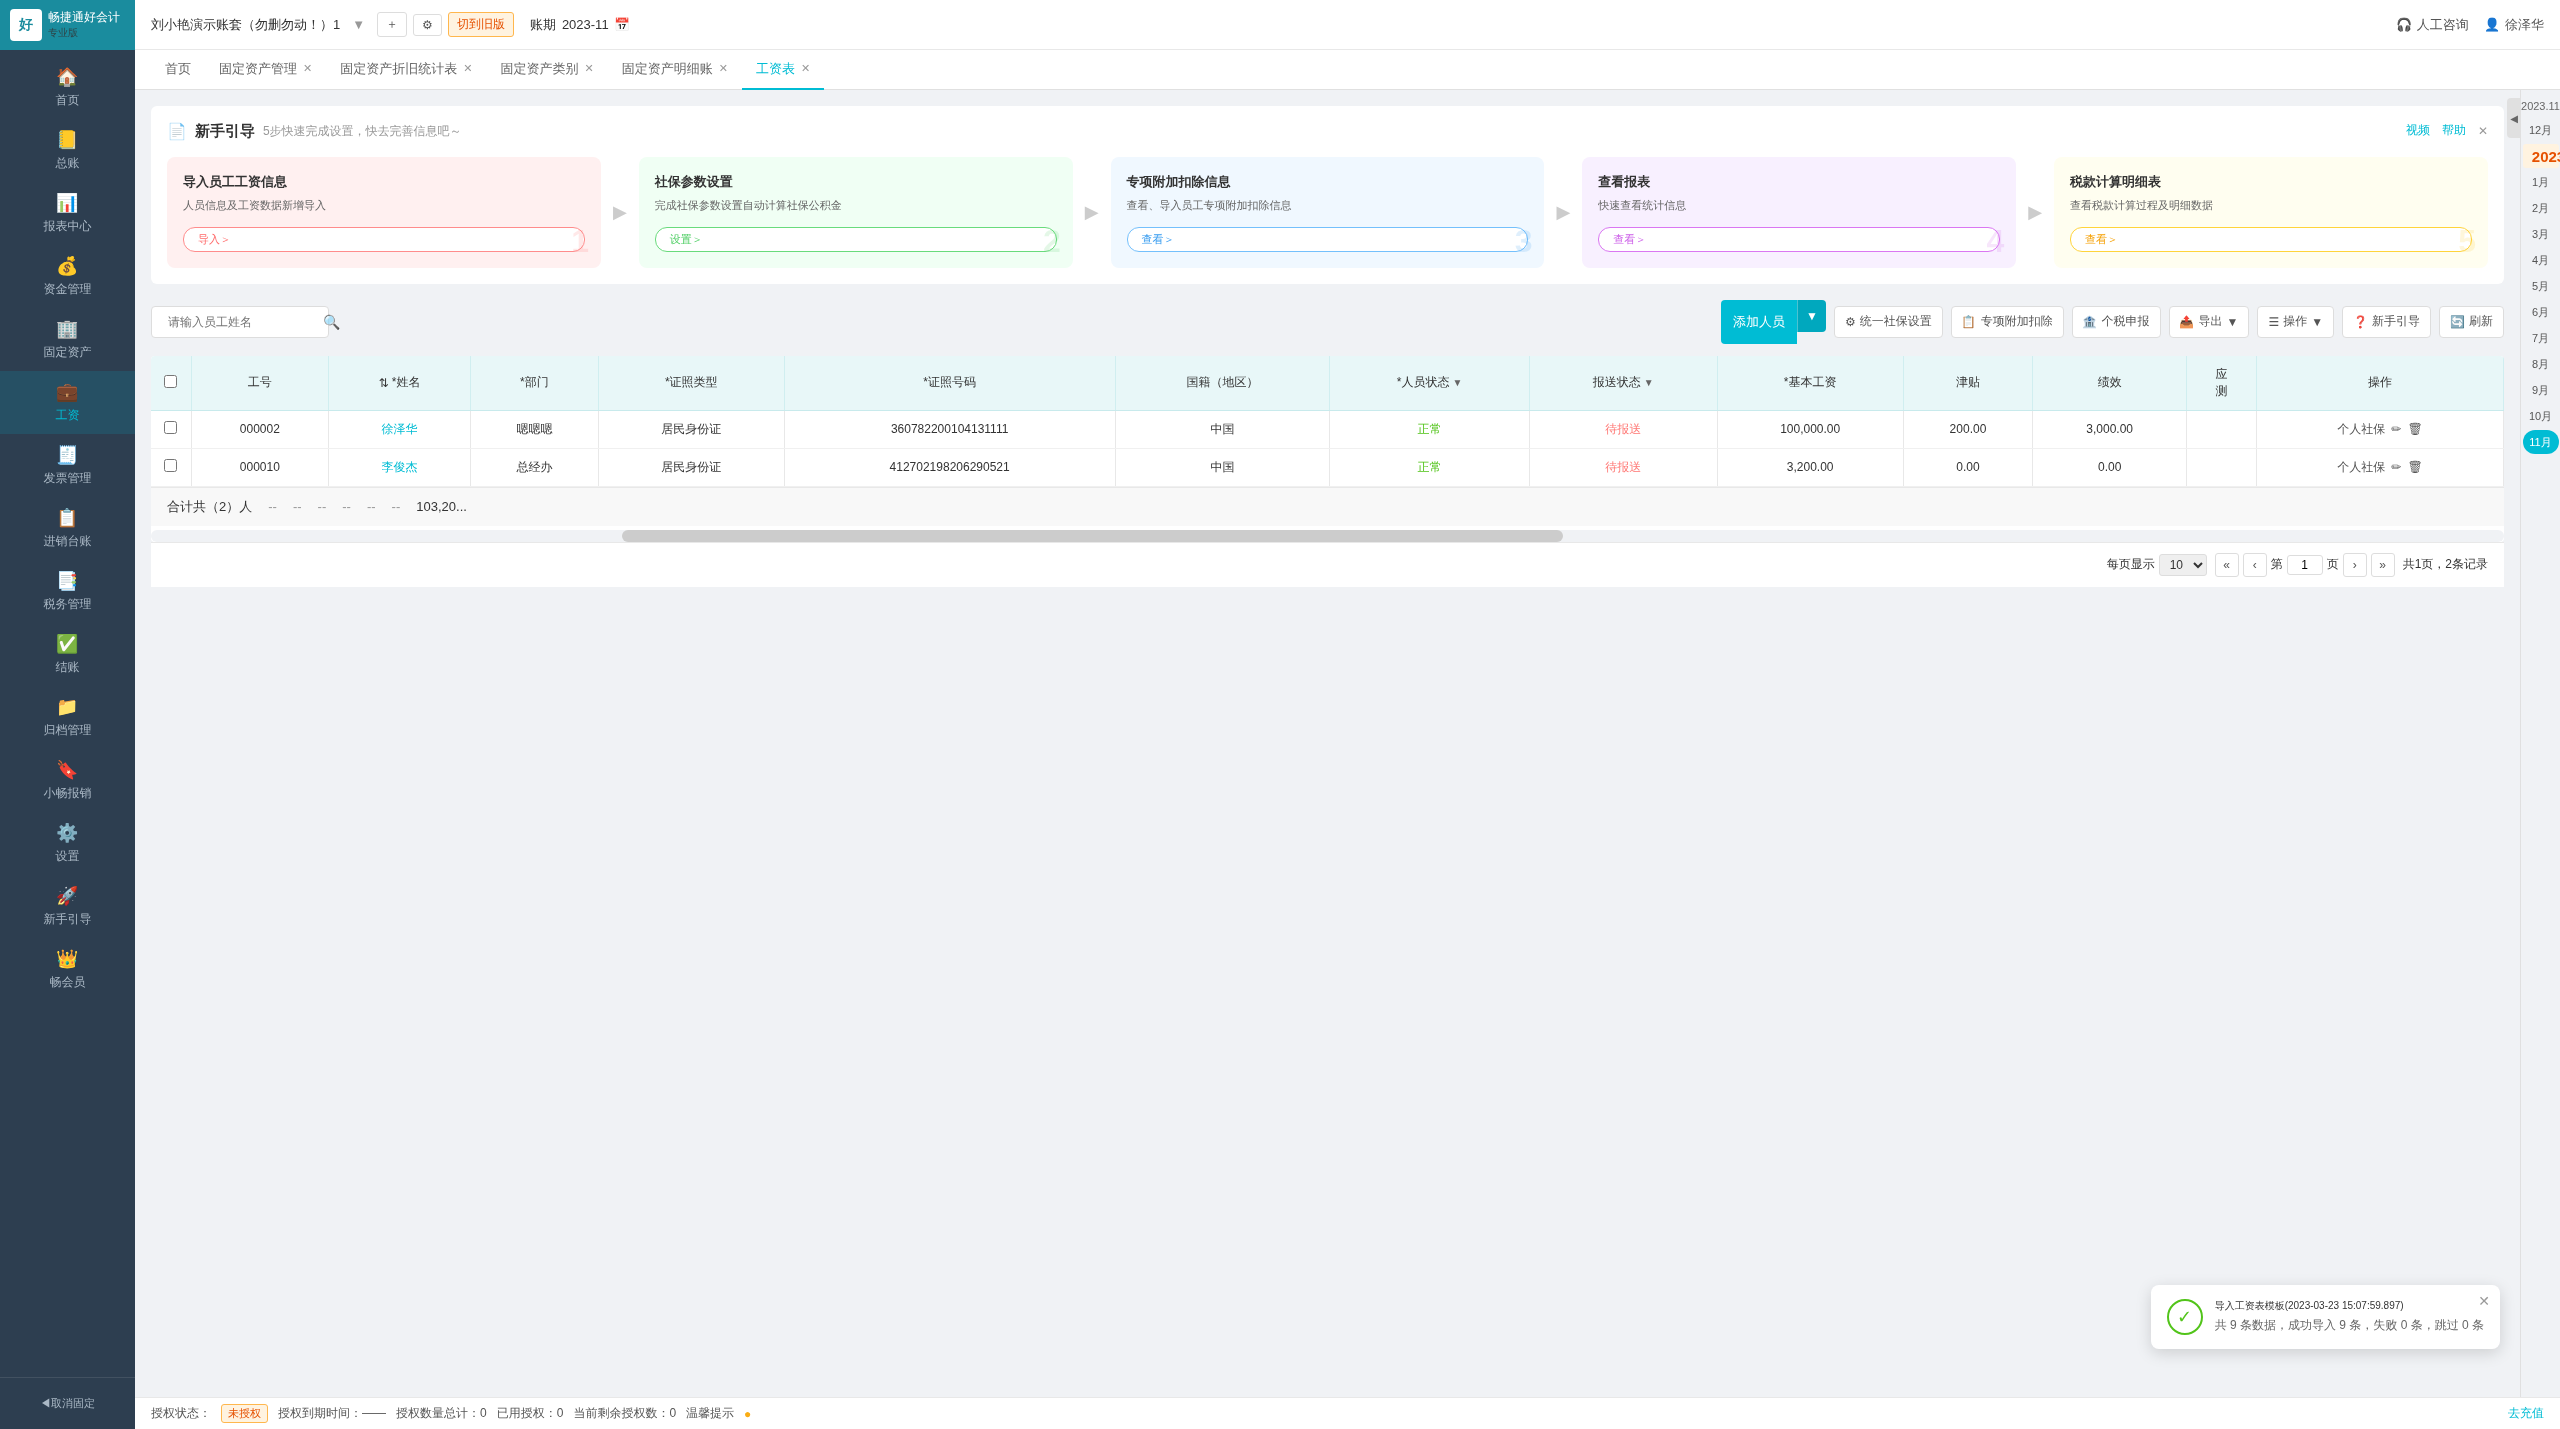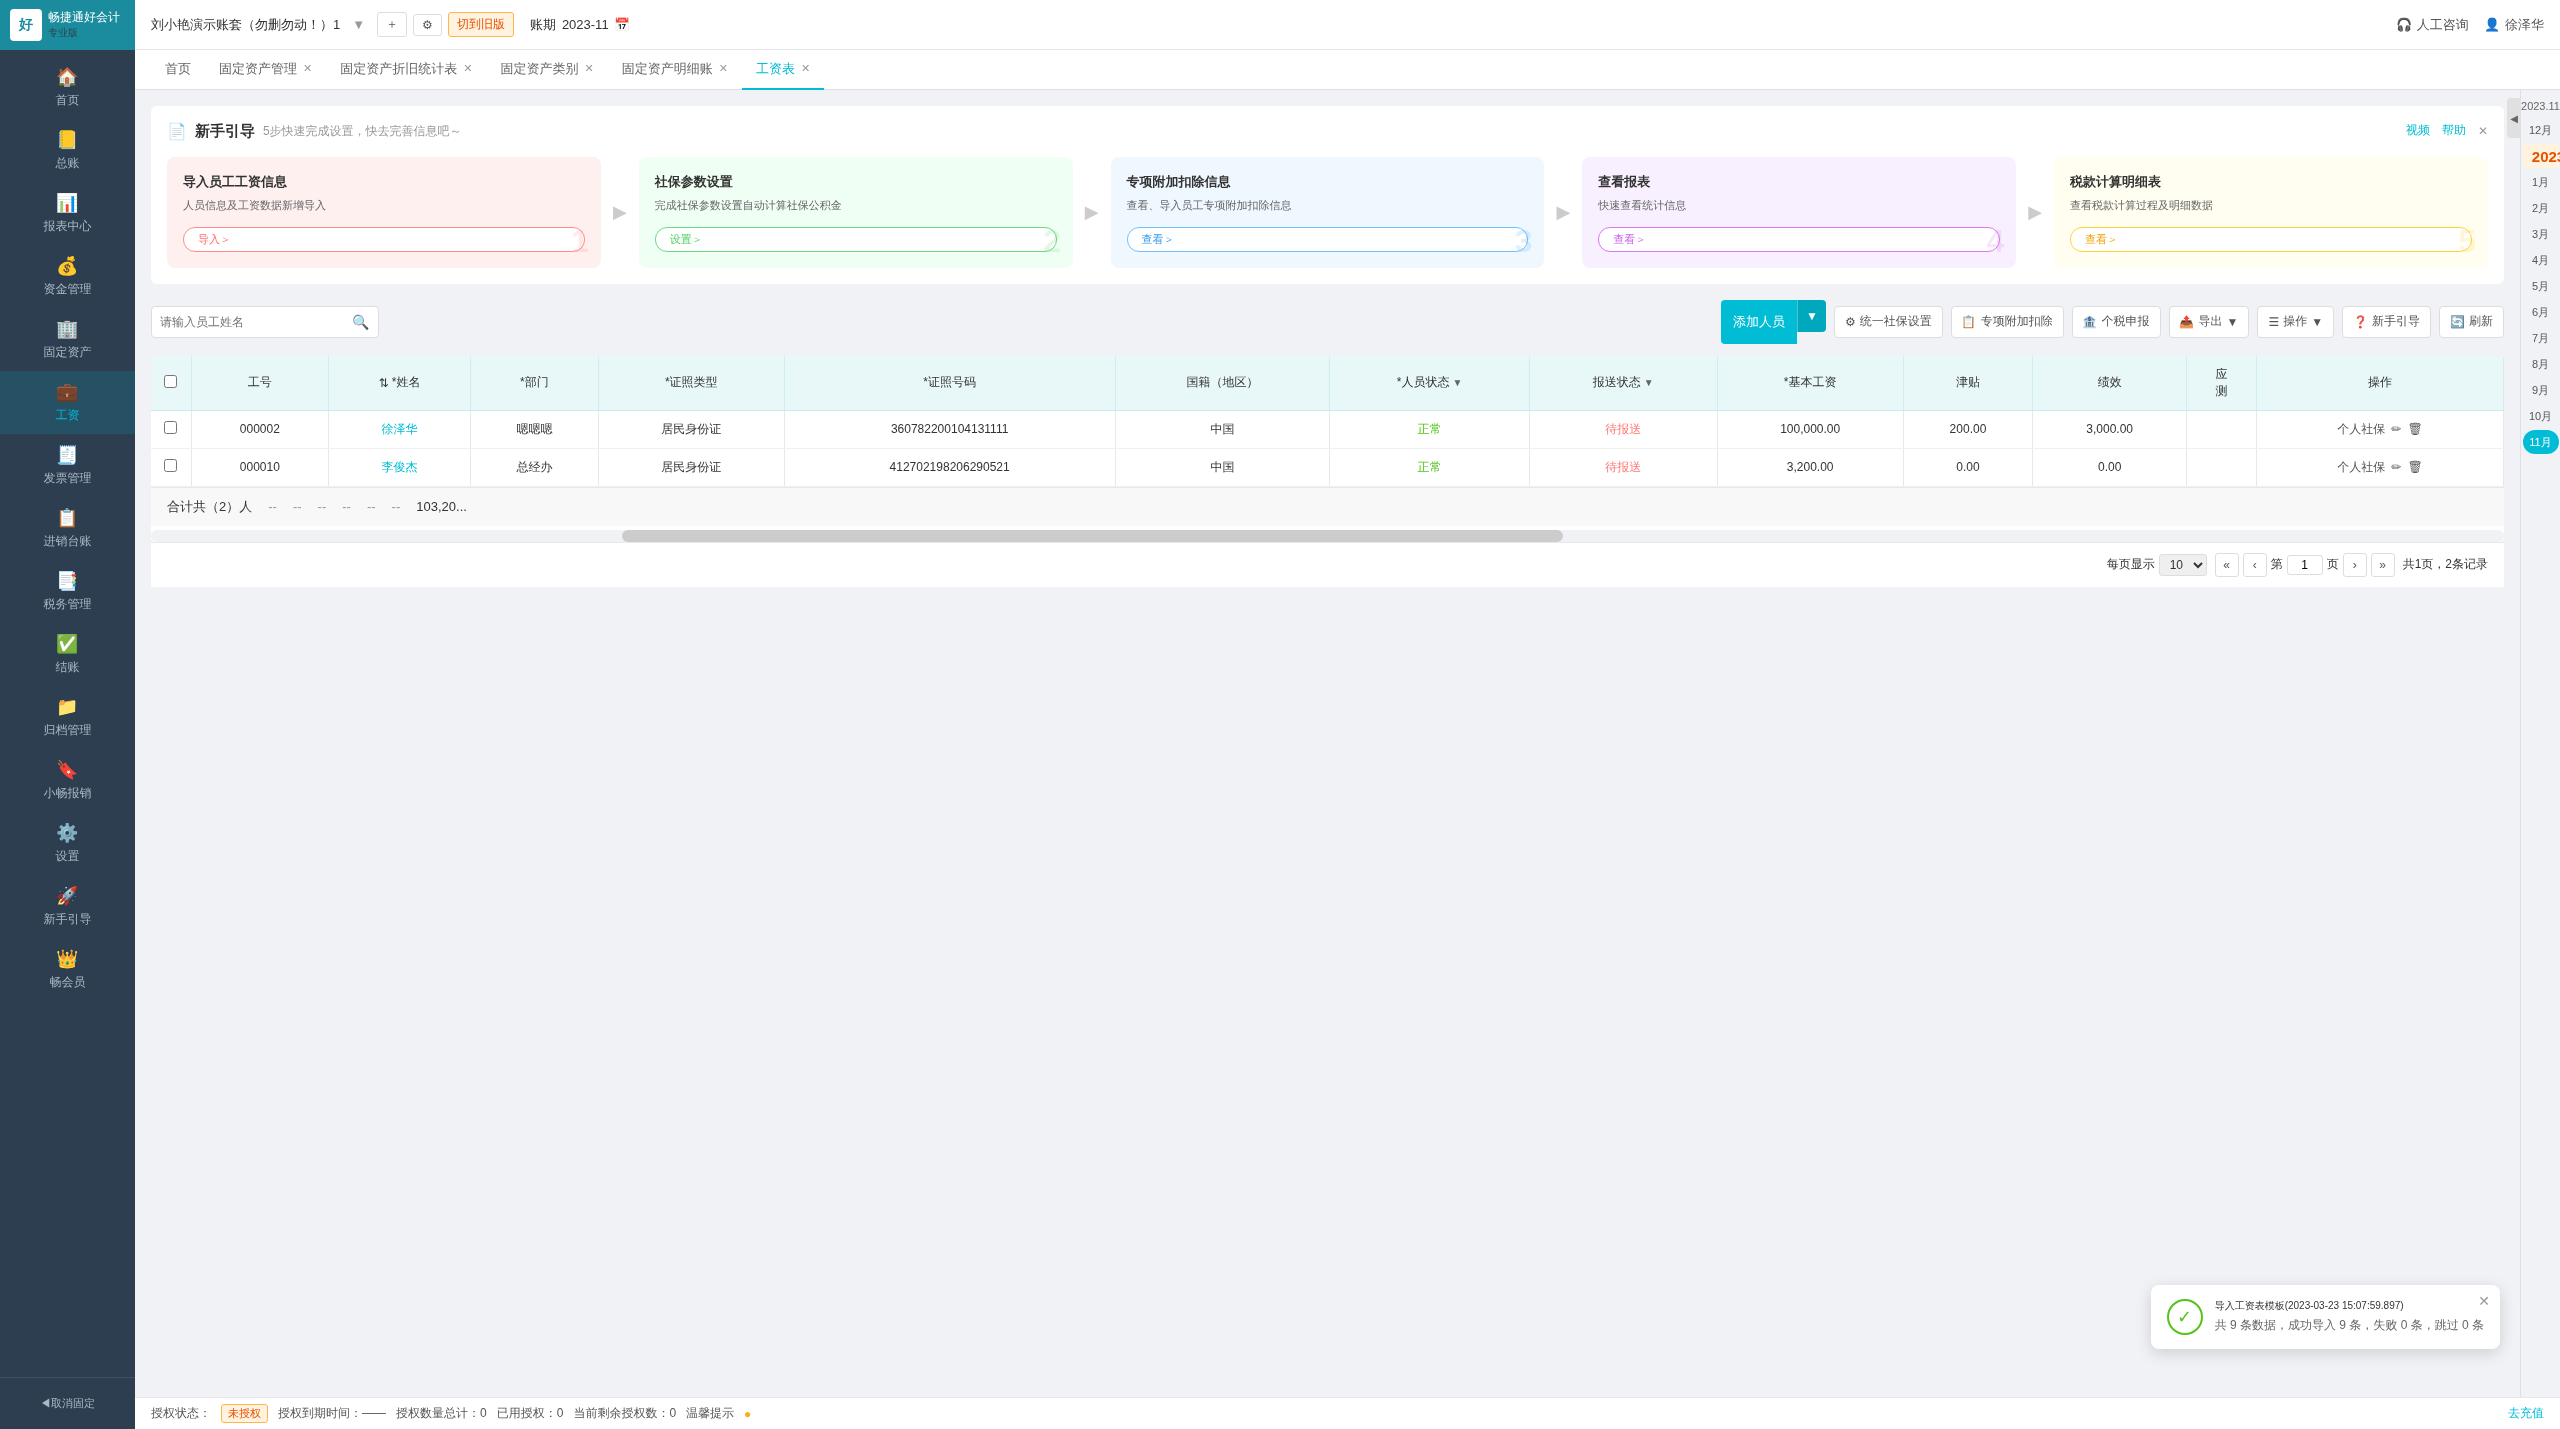--- a/index.html
+++ b/index.html
@@ -132,21 +132,21 @@
     .btn-blue { border-color: #74c0fc; color: #339af0; background: white; }
     .btn-purple { border-color: #da77f2; color: #cc5de8; background: white; }
     .btn-yellow { border-color: #ffd43b; color: #f59f00; background: white; }
 
     
     .toolbar {
       display: flex; align-items: center; gap: 8px; margin-bottom: 12px;
     }
     .search-box {
       display: flex; align-items: center; border: 1px solid #ddd;
-      border-radius: 4px; padding: 0 8px; height: 32px; background: white; width: 228px;
+      border-radius: 4px; padding: 0 16px; height: 32px; background: white; width: 178px;
     }
     .search-box input {
       border: none; outline: none; font-size: 12px; flex: 1; background: transparent;
     }
     .search-icon { color: #999; font-size: 14px; }
     .toolbar-spacer { flex: 1; }
     .add-btn-arrow {
       background: #00a8be; color: white; border: none;
       border-left: 1px solid rgba(255,255,255,0.3);
       padding: 0 8px; height: 32px; cursor: pointer;

